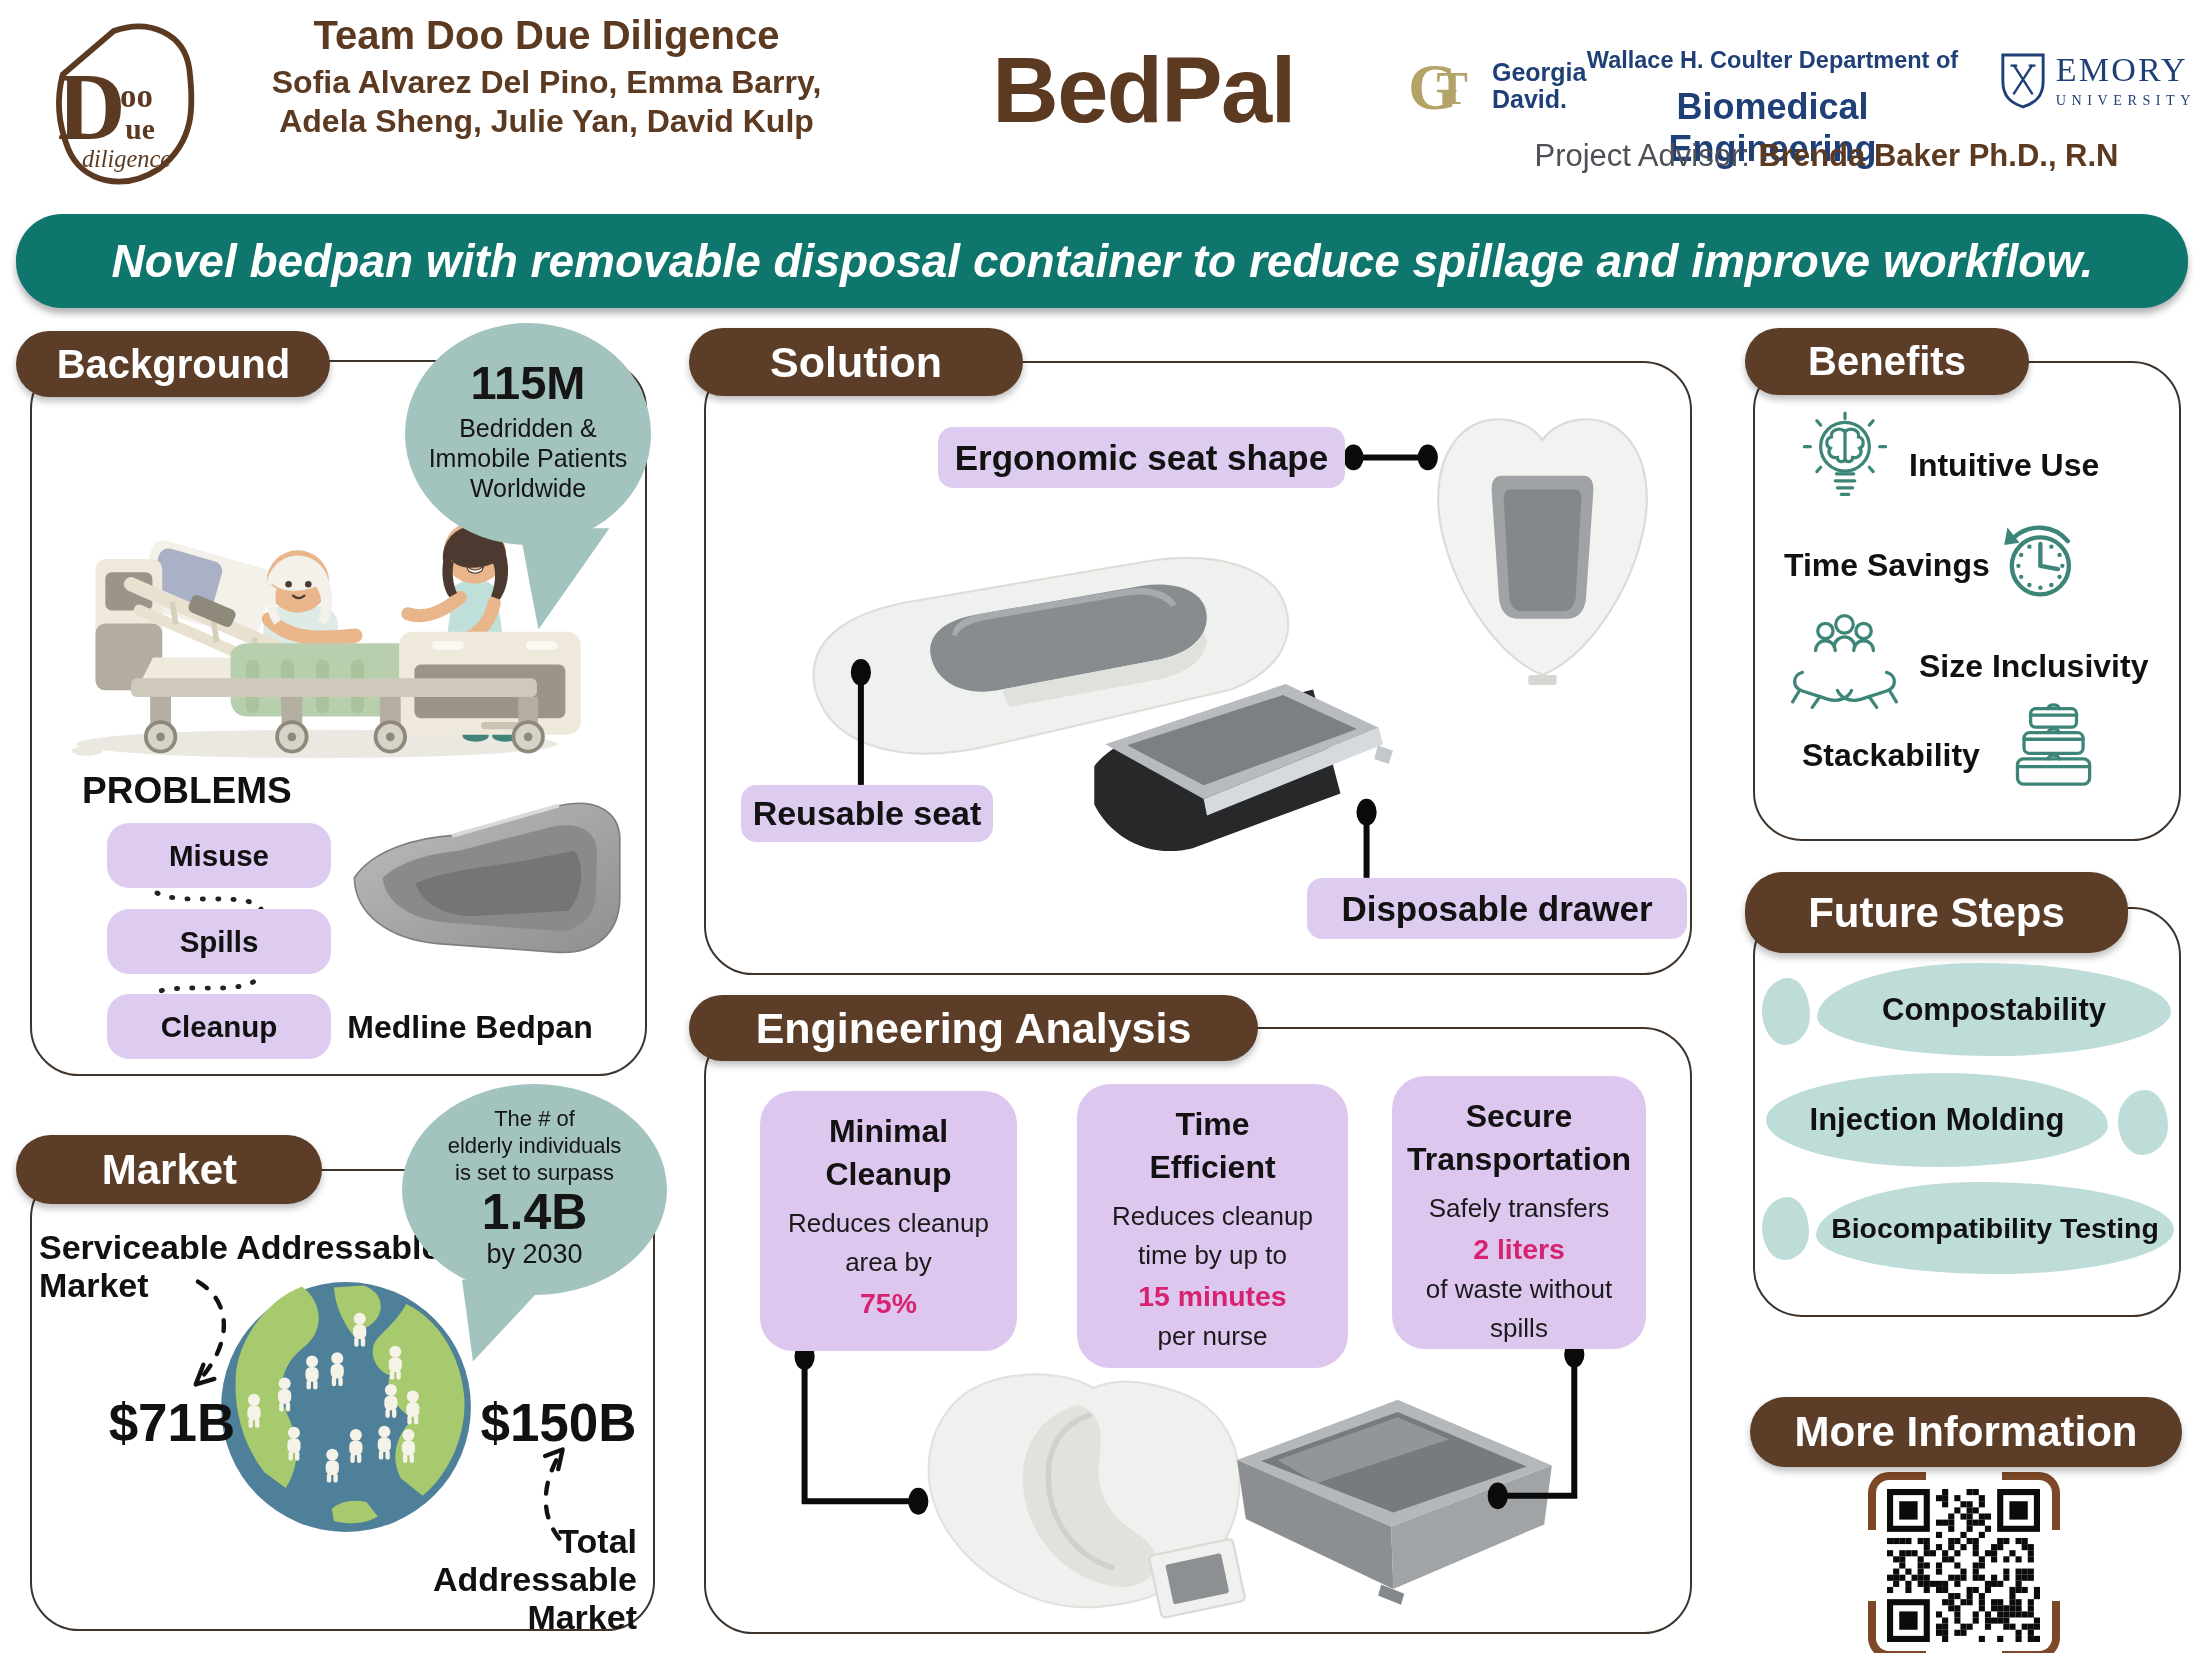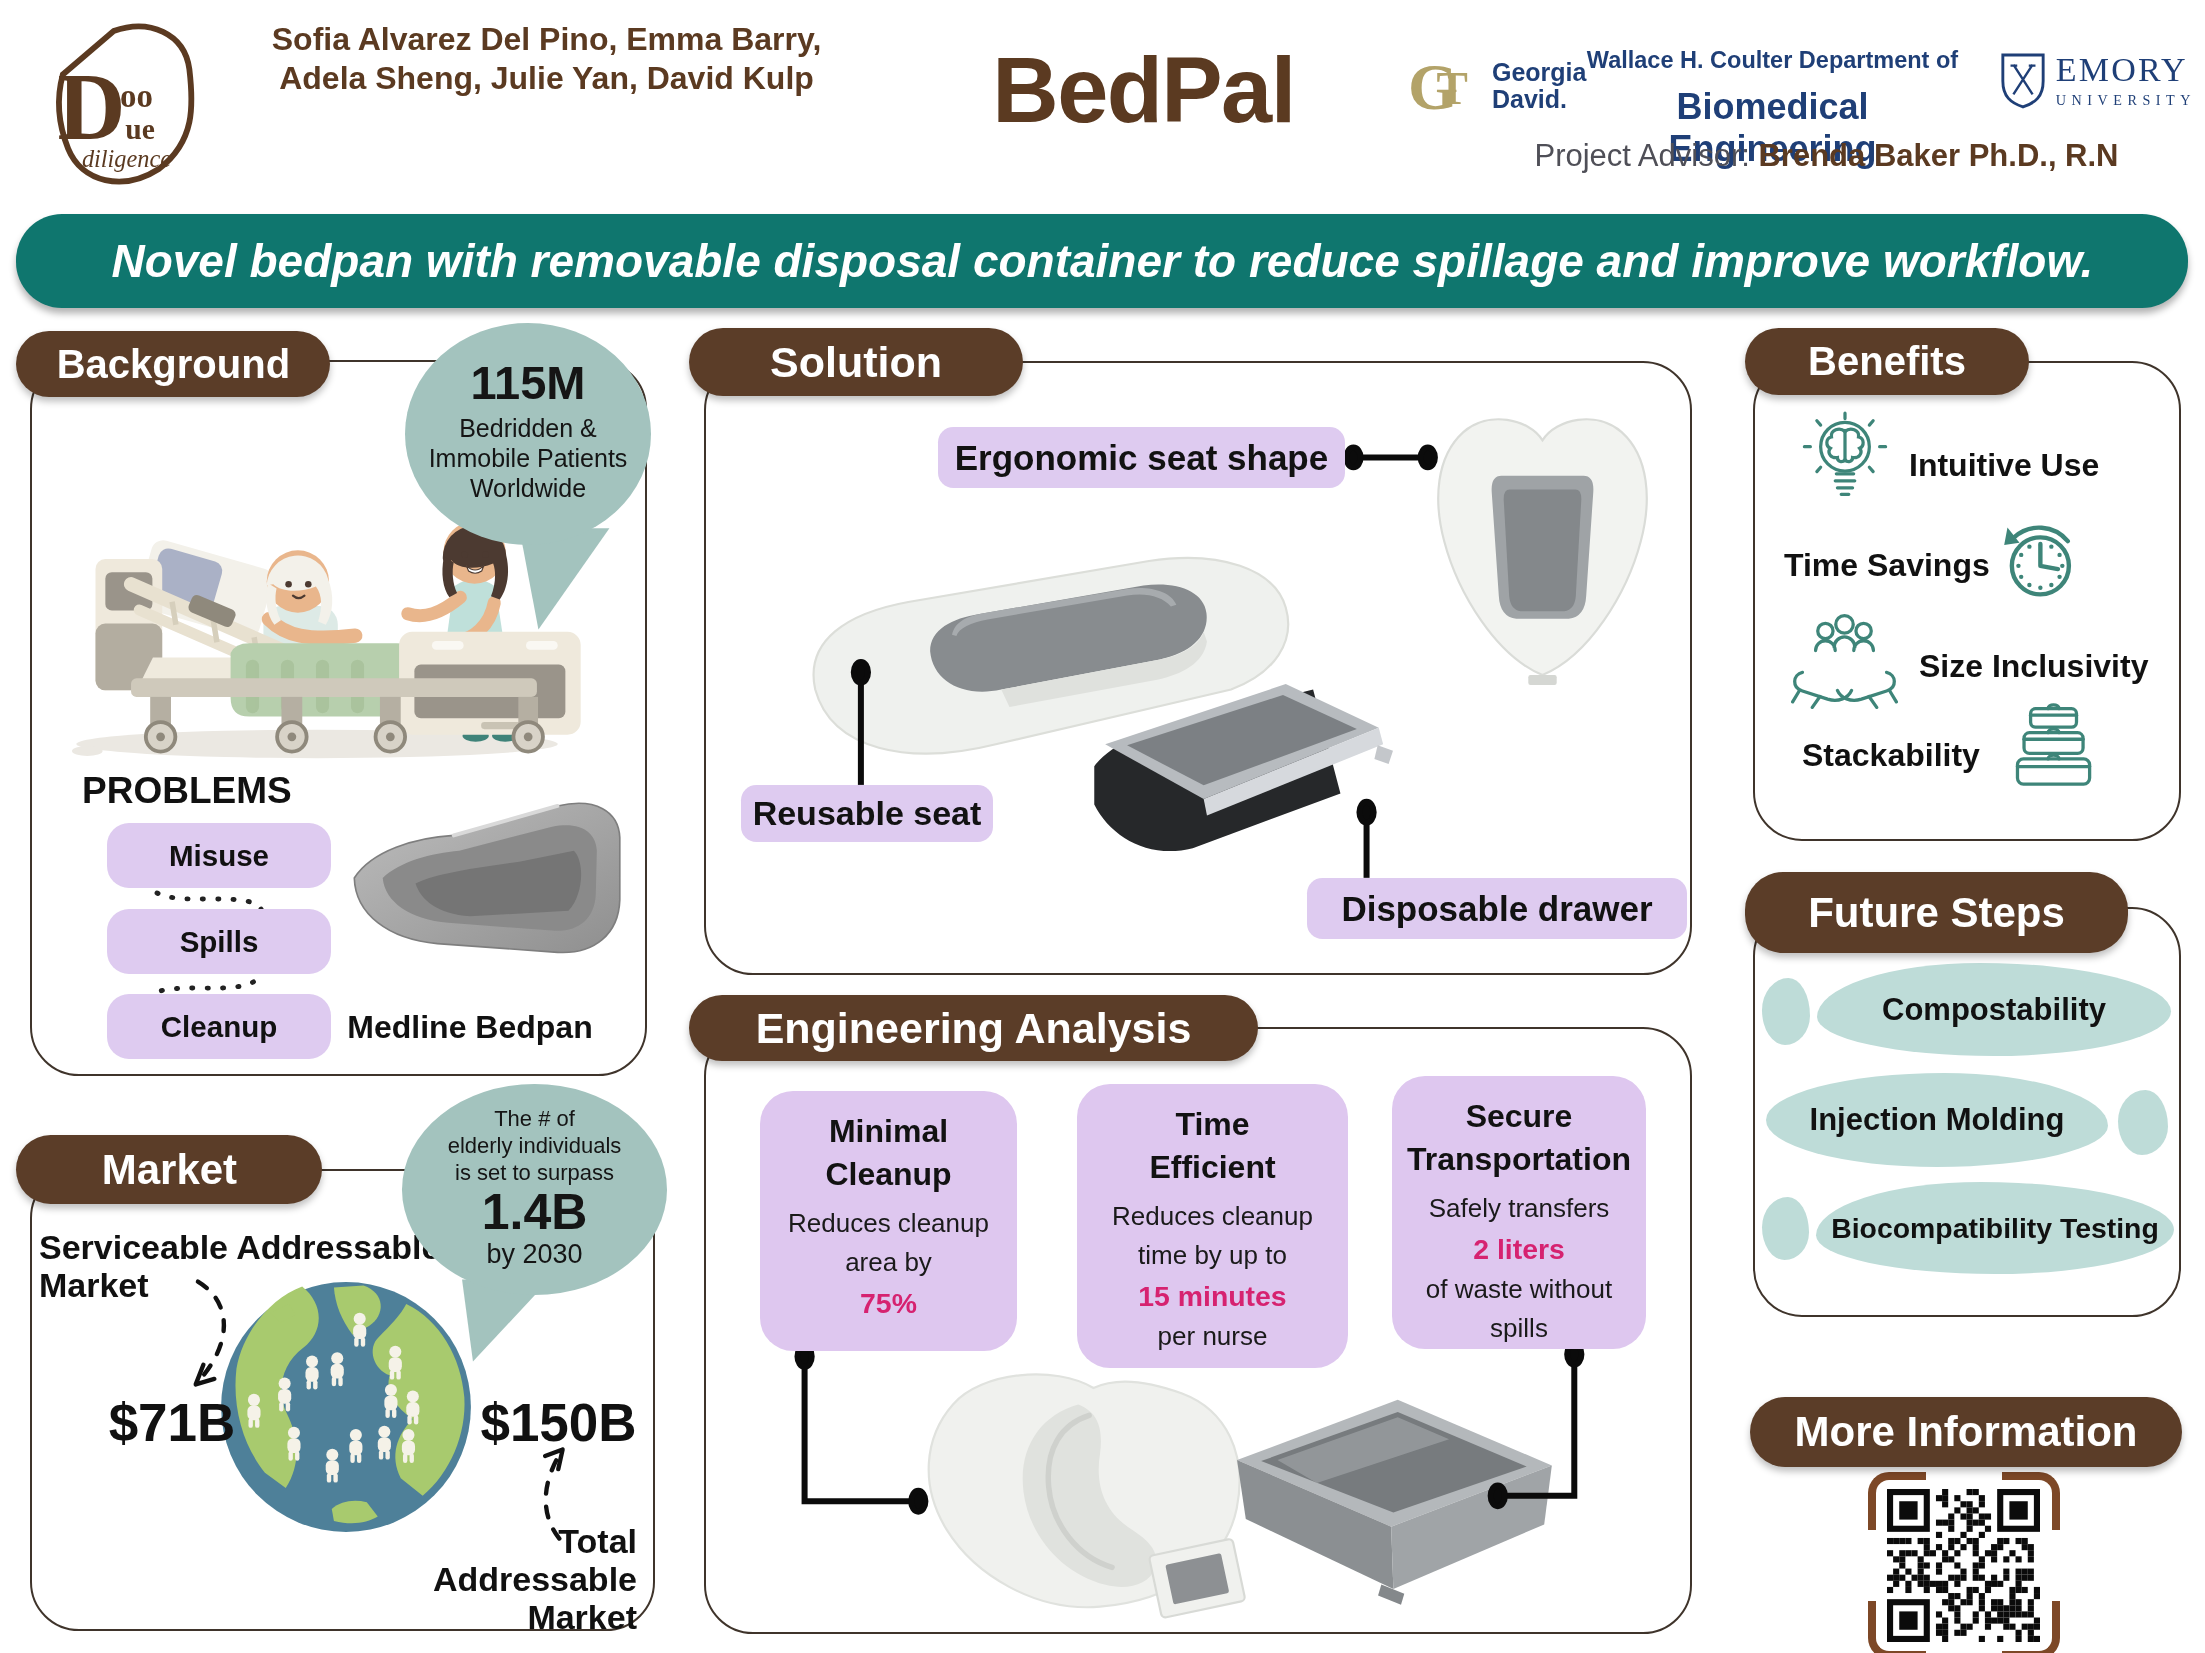--- a/index.html
+++ b/index.html
@@ -50,20 +50,21 @@
 
   <svg class="abs" style="left:30px;top:12px;" width="180" height="180" viewBox="0 0 340 340">
     <path d="M62,118 L158,36 C225,12 292,40 301,108 C309,176 312,244 244,296 C176,340 98,322 72,258 C52,208 50,162 62,118 Z" fill="none" stroke="#5b3a21" stroke-width="11"></path>
     <text x="52" y="240" font-size="178" font-weight="bold" fill="#5b3a21" font-family="Liberation Serif,serif">D</text>
     <text x="170" y="180" font-size="62" font-weight="bold" fill="#5b3a21" font-family="Liberation Serif,serif">oo</text>
     <text x="180" y="240" font-size="56" font-weight="bold" fill="#5b3a21" font-family="Liberation Serif,serif">ue</text>
     <text x="98" y="292" font-size="46" font-style="italic" fill="#5b3a21" font-family="Liberation Serif,serif">diligence</text>
   </svg>
 
   <div class="abs" style="left:213px;top:14.2px;width:667px;text-align:center;color:#5b3a21;">
+    <div style="font-size:40px;font-weight:bold;line-height:1.08;">Team Doo Due Diligence</div>
     <div style="font-size:32px;font-weight:bold;margin-top:6.6px;">Sofia Alvarez Del Pino, Emma Barry,</div>
     <div style="font-size:32px;font-weight:bold;margin-top:2.2px;">Adela Sheng, Julie Yan, David Kulp</div>
   </div>
 
   <div class="abs" style="left:892px;top:38px;width:503px;text-align:center;font-size:92px;font-weight:bold;color:#5b3a21;letter-spacing:-1.6px;">BedPal</div>
 
   <div class="abs" style="left:1408px;top:54px;display:flex;align-items:center;">
     <svg width="82" height="63" viewBox="0 0 150 115">
       <text x="0" y="100" font-size="118" font-weight="bold" fill="#b3a369" font-family="Liberation Serif,serif">G</text>
       <text x="52" y="92" font-size="86" font-weight="bold" fill="#b3a369" font-family="Liberation Serif,serif">T</text>

